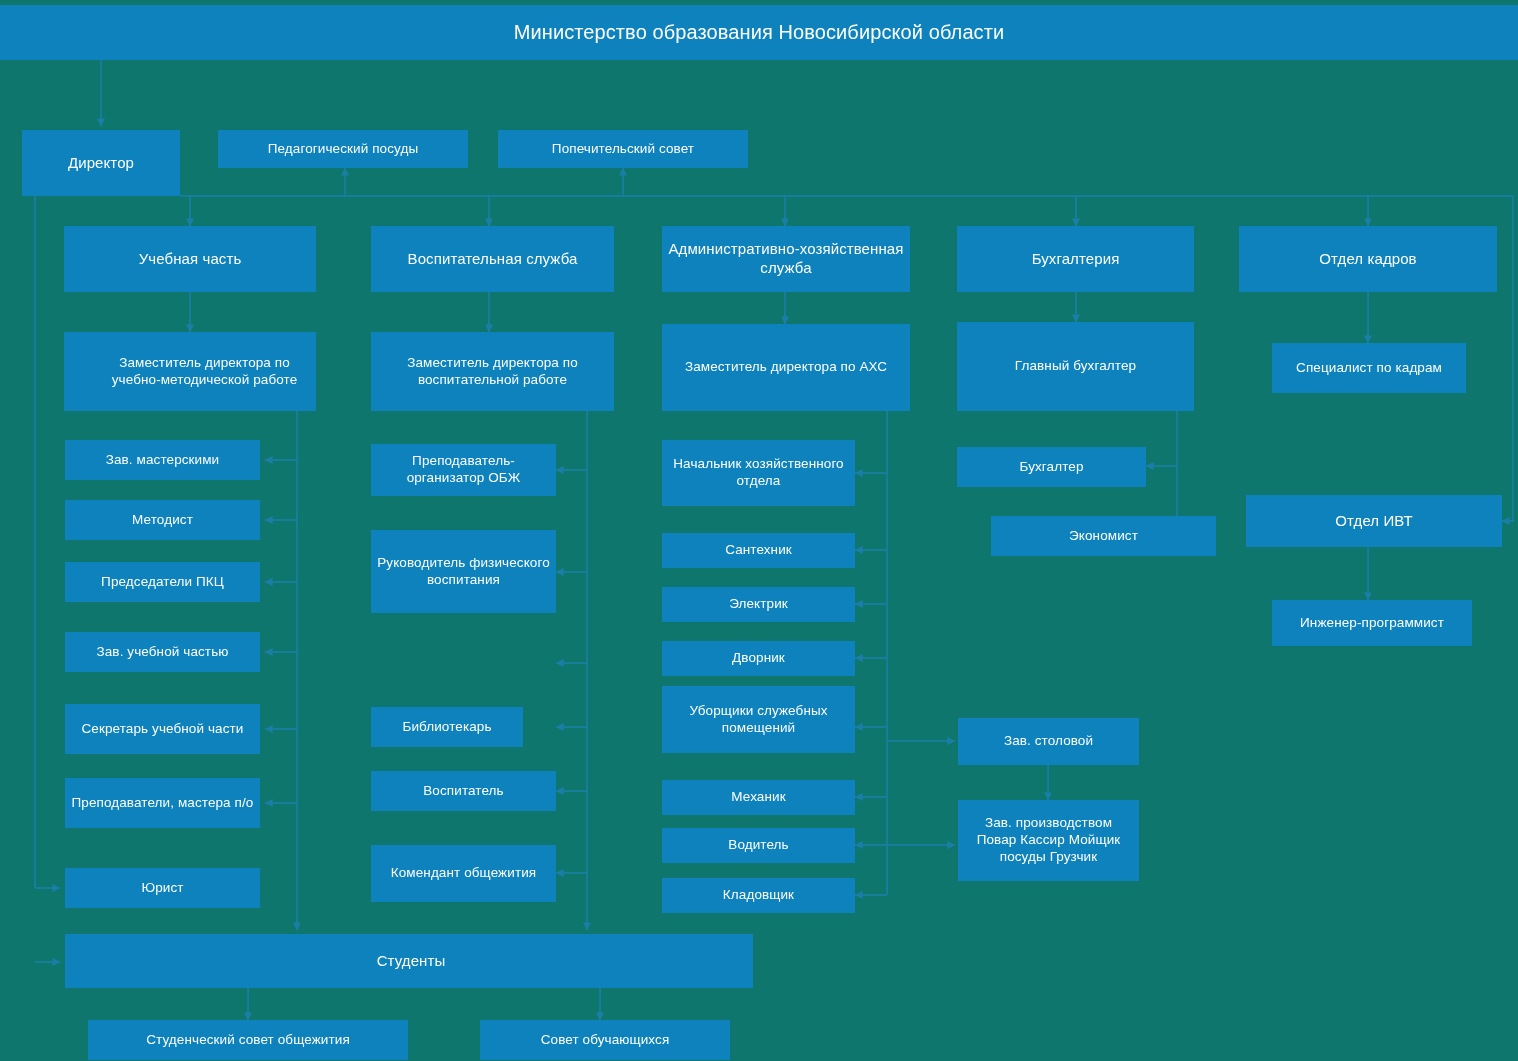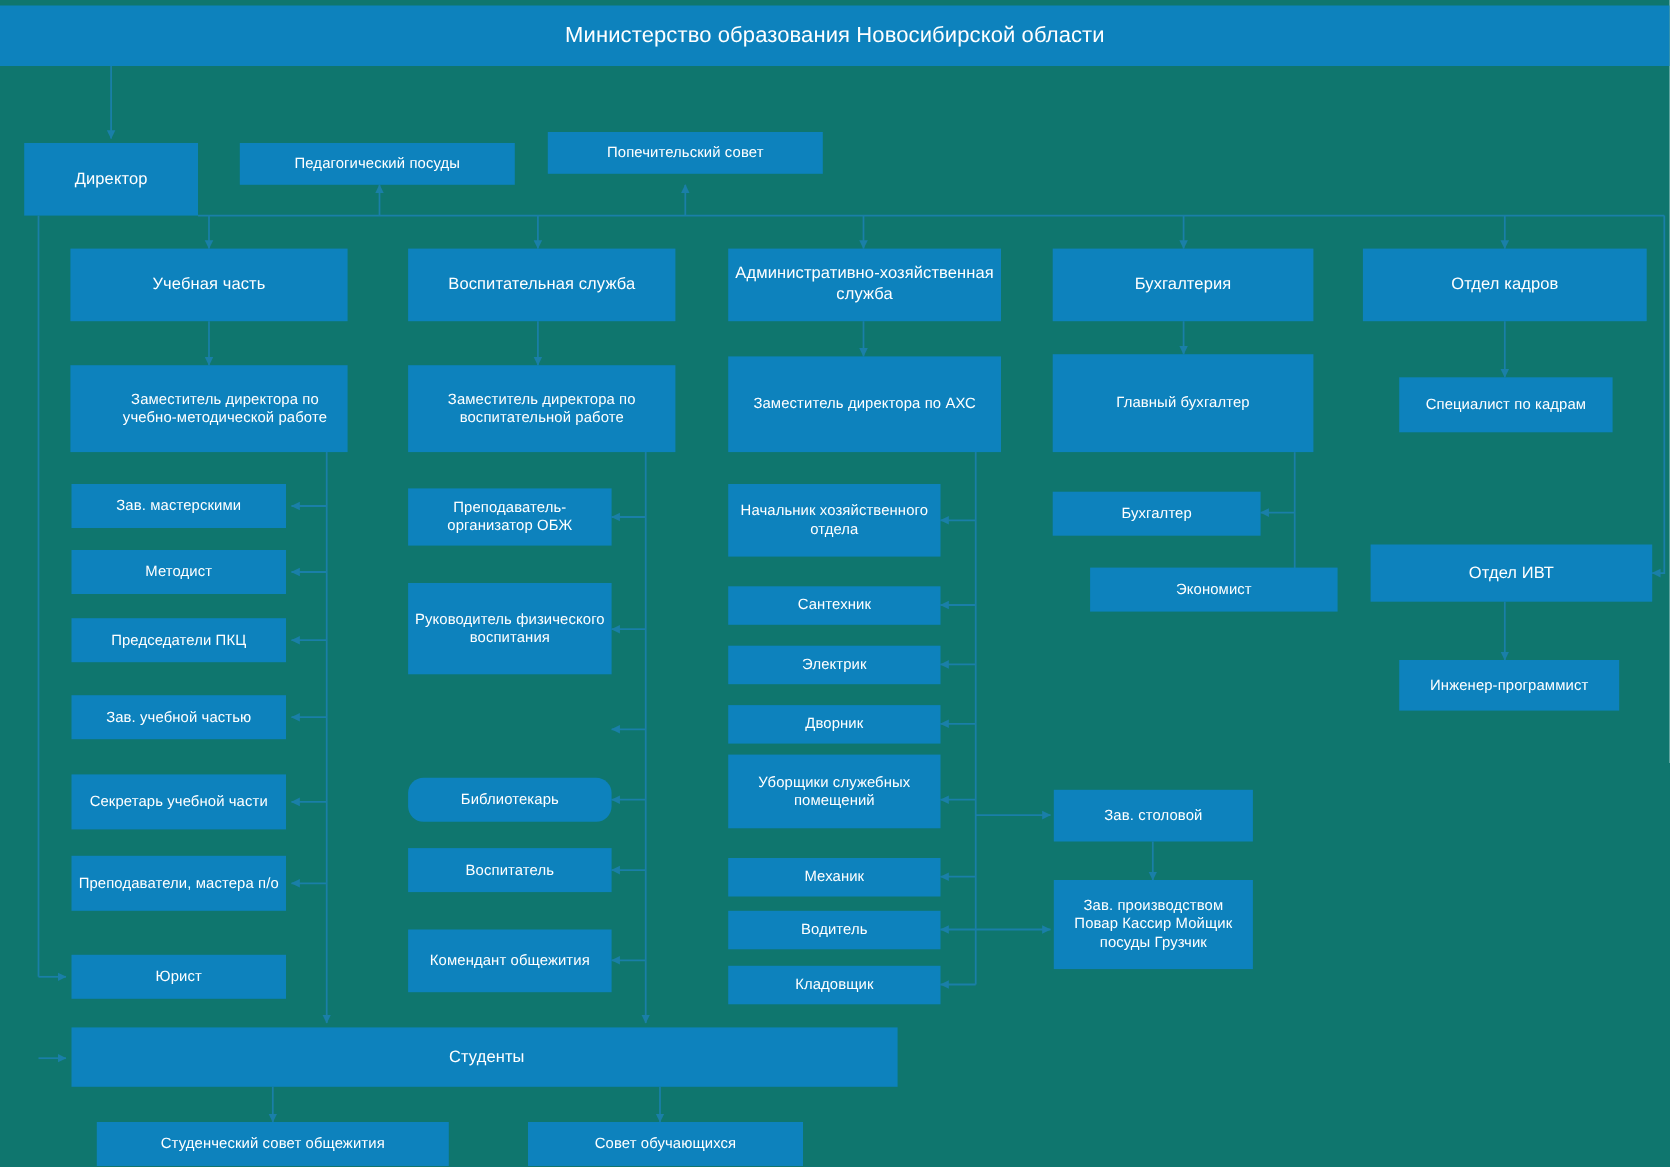--- a/index.html
+++ b/index.html
@@ -134,21 +134,21 @@
       <path d="M600,988 L600,1020" marker-end="url(#ad)"></path>
     </g>
   </svg>
 
   <div class="node title" style="left:0px; top:5px; width:1518px; height:55px;">Министерство образования Новосибирской области</div>
 
   <div class="node big" style="left:22px; top:130px; width:158px; height:66px;">Директор</div>
 
   <div class="node sm" style="left:218px; top:130px; width:250px; height:38px;">Педагогический посуды</div>
 
-  <div class="node sm" style="left:498px; top:120px; width:250px; height:38px;">Попечительский совет</div>
+  <div class="node sm" style="left:498px; top:130px; width:250px; height:38px;">Попечительский совет</div>
 
   <div class="node big" style="left:64px; top:226px; width:252px; height:66px;">Учебная часть</div>
   <div class="node big" style="left:371px; top:226px; width:243px; height:66px;">Воспитательная служба</div>
   <div class="node big" style="left:662px; top:226px; width:248px; height:66px;">Административно-хозяйственная служба</div>
   <div class="node big" style="left:957px; top:226px; width:237px; height:66px;">Бухгалтерия</div>
   <div class="node big" style="left:1239px; top:226px; width:258px; height:66px;">Отдел кадров</div>
 
   <div class="node sm" style="left:64px; top:332px; width:252px; height:79px;padding-left:35px;">Заместитель директора по учебно-методической работе</div>
   <div class="node sm" style="left:371px; top:332px; width:243px; height:79px;">Заместитель директора по воспитательной работе</div>
   <div class="node sm" style="left:662px; top:324px; width:248px; height:87px;">Заместитель директора по АХС</div>
@@ -158,21 +158,21 @@
   <div class="node sm" style="left:65px; top:440px; width:195px; height:40px;">Зав. мастерскими</div>
   <div class="node sm" style="left:65px; top:500px; width:195px; height:40px;">Методист</div>
   <div class="node sm" style="left:65px; top:562px; width:195px; height:40px;">Председатели ПКЦ</div>
   <div class="node sm" style="left:65px; top:632px; width:195px; height:40px;">Зав. учебной частью</div>
   <div class="node sm" style="left:65px; top:704px; width:195px; height:50px;">Секретарь учебной части</div>
   <div class="node sm" style="left:65px; top:778px; width:195px; height:50px;">Преподаватели, мастера п/о</div>
   <div class="node sm" style="left:65px; top:868px; width:195px; height:40px;">Юрист</div>
 
   <div class="node sm" style="left:371px; top:444px; width:185px; height:52px;">Преподаватель-организатор ОБЖ</div>
   <div class="node sm" style="left:371px; top:530px; width:185px; height:83px;">Руководитель физического воспитания</div>
-  <div class="node sm" style="left:371px; top:707px; width:185px; height:40px;border-radius:14px;">Библиотекарь</div>
+  <div class="node sm" style="left:371px; top:707px; width:152px; height:40px;">Библиотекарь</div>
   <div class="node sm" style="left:371px; top:771px; width:185px; height:40px;">Воспитатель</div>
   <div class="node sm" style="left:371px; top:845px; width:185px; height:57px;">Комендант общежития</div>
 
   <div class="node sm" style="left:662px; top:440px; width:193px; height:66px;">Начальник хозяйственного отдела</div>
   <div class="node sm" style="left:662px; top:533px; width:193px; height:35px;">Сантехник</div>
   <div class="node sm" style="left:662px; top:587px; width:193px; height:35px;">Электрик</div>
   <div class="node sm" style="left:662px; top:641px; width:193px; height:35px;">Дворник</div>
   <div class="node sm" style="left:662px; top:686px; width:193px; height:67px;">Уборщики служебных помещений</div>
   <div class="node sm" style="left:662px; top:780px; width:193px; height:35px;">Механик</div>
   <div class="node sm" style="left:662px; top:828px; width:193px; height:35px;">Водитель</div>
@@ -180,17 +180,17 @@
 
   <div class="node sm" style="left:957px; top:447px; width:189px; height:40px;">Бухгалтер</div>
   <div class="node sm" style="left:991px; top:516px; width:225px; height:40px;">Экономист</div>
 
   <div class="node big" style="left:1246px; top:495px; width:256px; height:52px;">Отдел ИВТ</div>
   <div class="node sm" style="left:1272px; top:600px; width:200px; height:46px;">Инженер-программист</div>
 
   <div class="node sm" style="left:958px; top:718px; width:181px; height:47px;">Зав. столовой</div>
   <div class="node sm" style="left:958px; top:800px; width:181px; height:81px;">Зав. производством Повар Кассир Мойщик посуды Грузчик</div>
 
-  <div class="node big" style="left:65px; top:934px; width:751px; height:54px;padding-left:10px;">Студенты</div>
+  <div class="node big" style="left:65px; top:934px; width:688px; height:54px;padding-left:10px;">Студенты</div>
   <div class="node sm" style="left:88px; top:1020px; width:320px; height:40px;">Студенческий совет общежития</div>
   <div class="node sm" style="left:480px; top:1020px; width:250px; height:40px;">Совет обучающихся</div>
 
 </div>
 
 </body></html>

